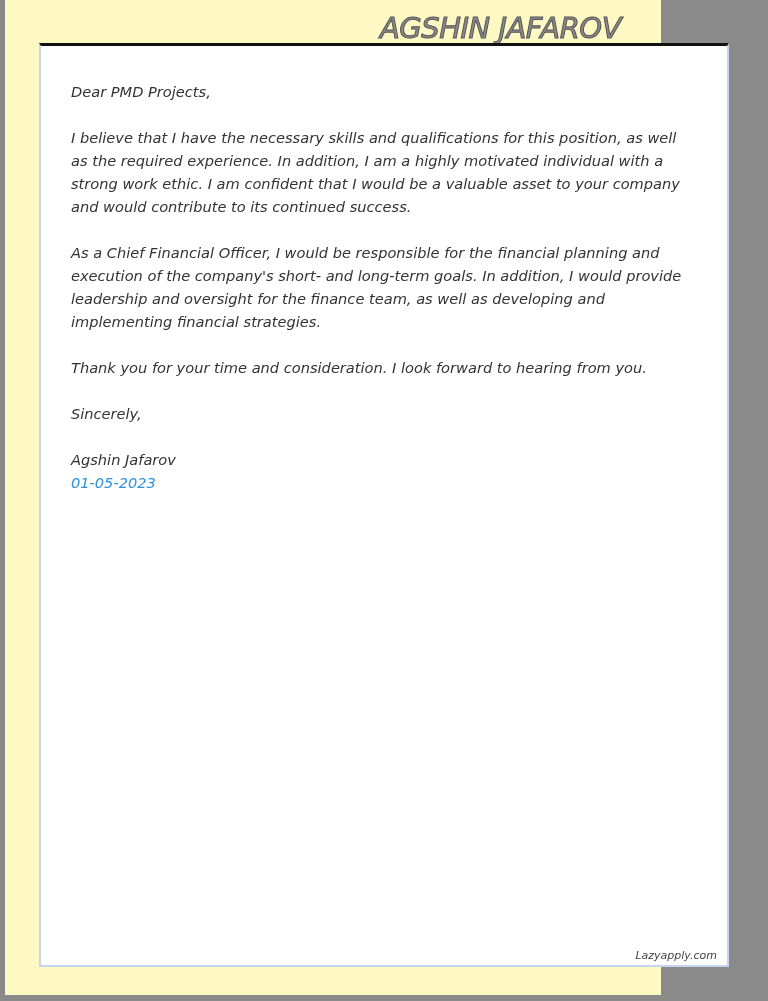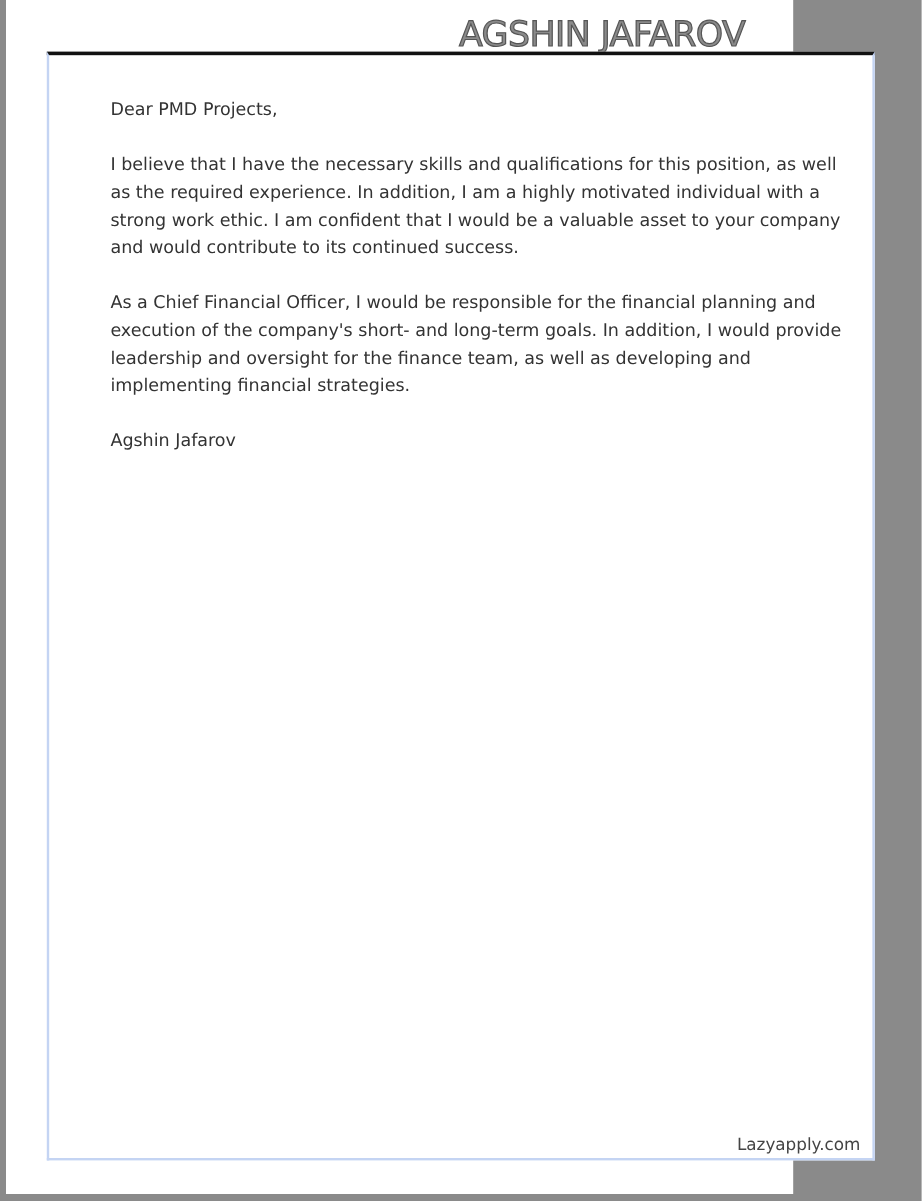--- a/index.html
+++ b/index.html
@@ -3,58 +3,62 @@
 <meta charset="utf-8">
 <style>
   html, body { margin: 0; padding: 0; }
   body {
     width: 768px; height: 1001px; overflow: hidden;
     background: #8a8a8a;
     font-family: "DejaVu Sans", sans-serif;
   }
   .frame {
     position: absolute; left: 5px; top: 0; width: 656px; height: 995px;
-    background: #ffffff;
+    background: #fef9c3;
+    font-style: italic;
   }
   .name {
     position: absolute; right: 40px; top: 10px;
     font-size: 29px; letter-spacing: -0.5px;
     color: #8a8a8a;
     -webkit-text-stroke: 1px #555;
     font-family: "DejaVu Sans", sans-serif;
     line-height: 36px;
   }
   .page {
     position: absolute; left: 34px; top: 43px; width: 690px; height: 924px;
     background: #fff;
     border-top: 3px solid #111;
     border-left: 2px solid #c4d4f3;
     border-right: 2px solid #c4d4f3;
     border-bottom: 2px solid #c4d4f3;
     box-sizing: border-box;
   }
   .body {
-    position: absolute; left: 51px; top: 34px; width: 620px;
+    position: absolute; left: 30px; top: 34px; width: 620px;
     font-size: 14.6px; line-height: 23px; color: #333;
   }
   .body p { margin: 0 0 23px 0; }
   .sig { margin-bottom: 0 !important; }
   .date { color: #2f8fe0; }
   .footer {
     position: absolute; right: 10px; bottom: 3px;
-    font-size: 14px; color: #444;
+    font-size: 11px; color: #444;
   }
 </style>
 </head>
 <body>
 
 <div class="frame">
   <div class="name">AGSHIN JAFAROV</div>
   <div class="page">
     <div class="body">
       <p>Dear PMD Projects,</p>
       <p>I believe that I have the necessary skills and qualifications for this position, as well as the required experience. In addition, I am a highly motivated individual with a strong work ethic. I am confident that I would be a valuable asset to your company and would contribute to its continued success.</p>
       <p>As a Chief Financial Officer, I would be responsible for the financial planning and execution of the company's short- and long-term goals. In addition, I would provide leadership and oversight for the finance team, as well as developing and implementing financial strategies.</p>
+      <p>Thank you for your time and consideration. I look forward to hearing from you.</p>
+      <p>Sincerely,</p>
       <p class="sig">Agshin Jafarov</p>
+      <p class="date">01-05-2023</p>
     </div>
     <div class="footer">Lazyapply.com</div>
   </div>
 </div>
 
 </body></html>

